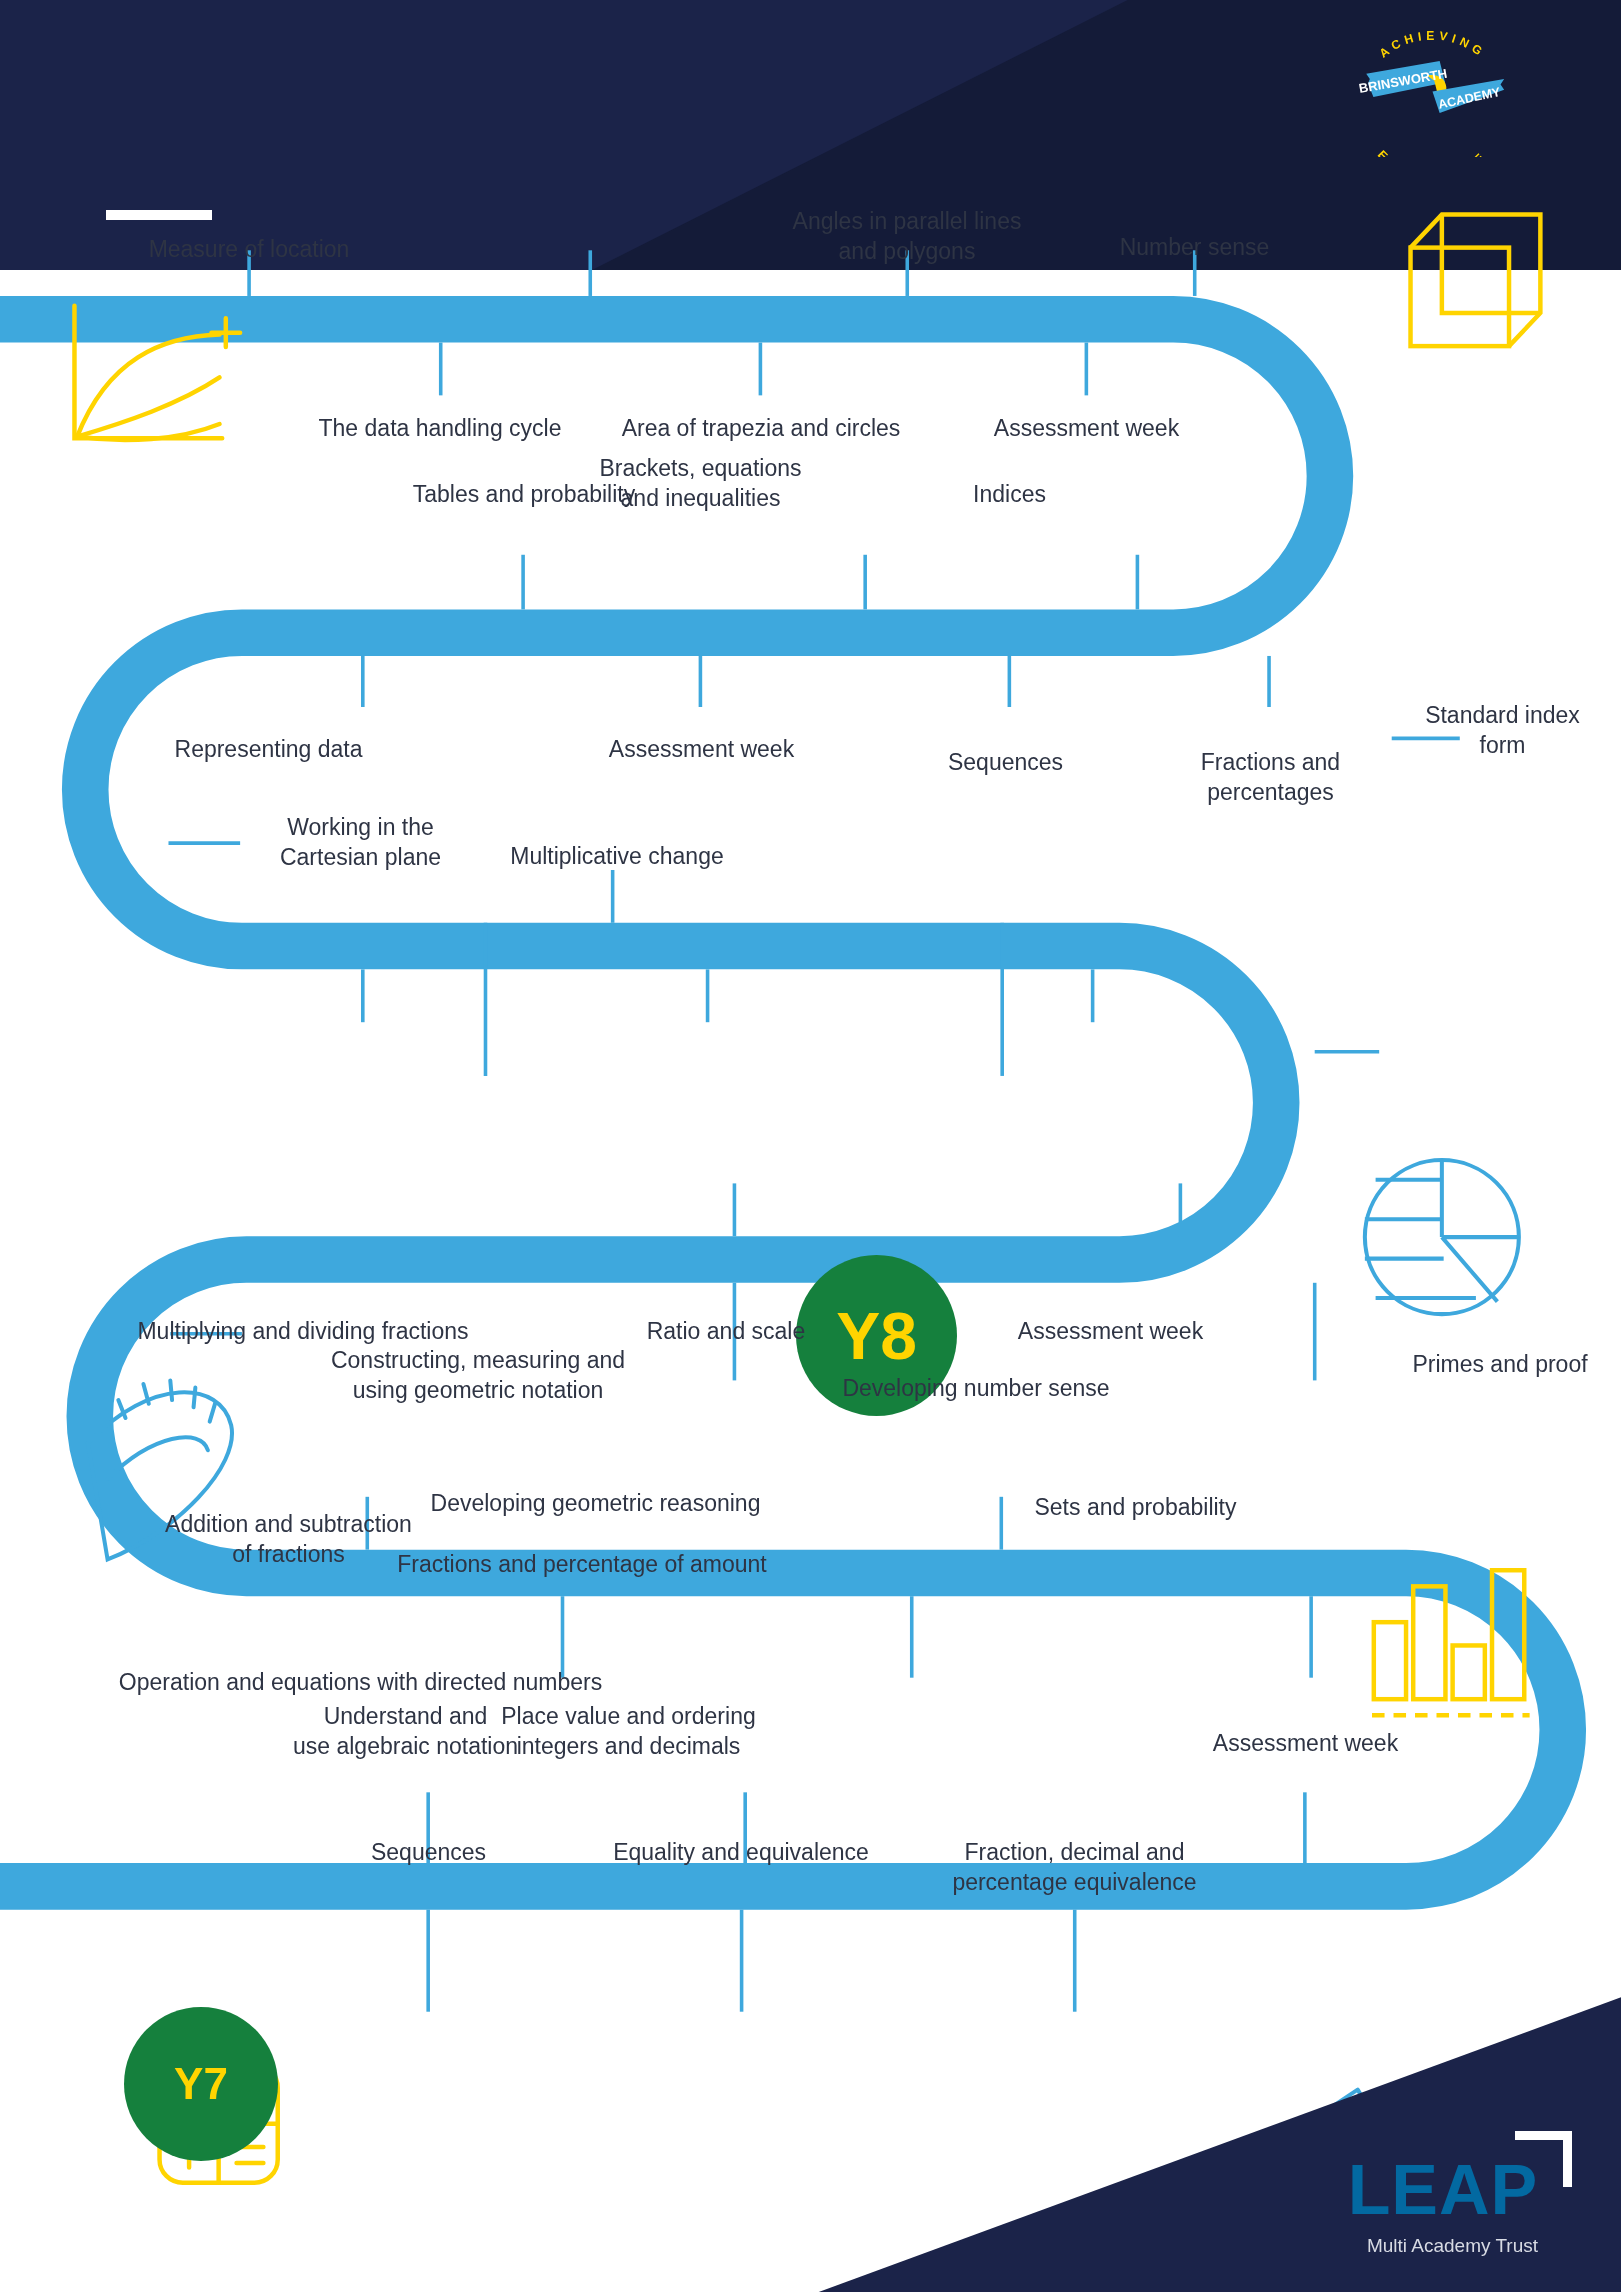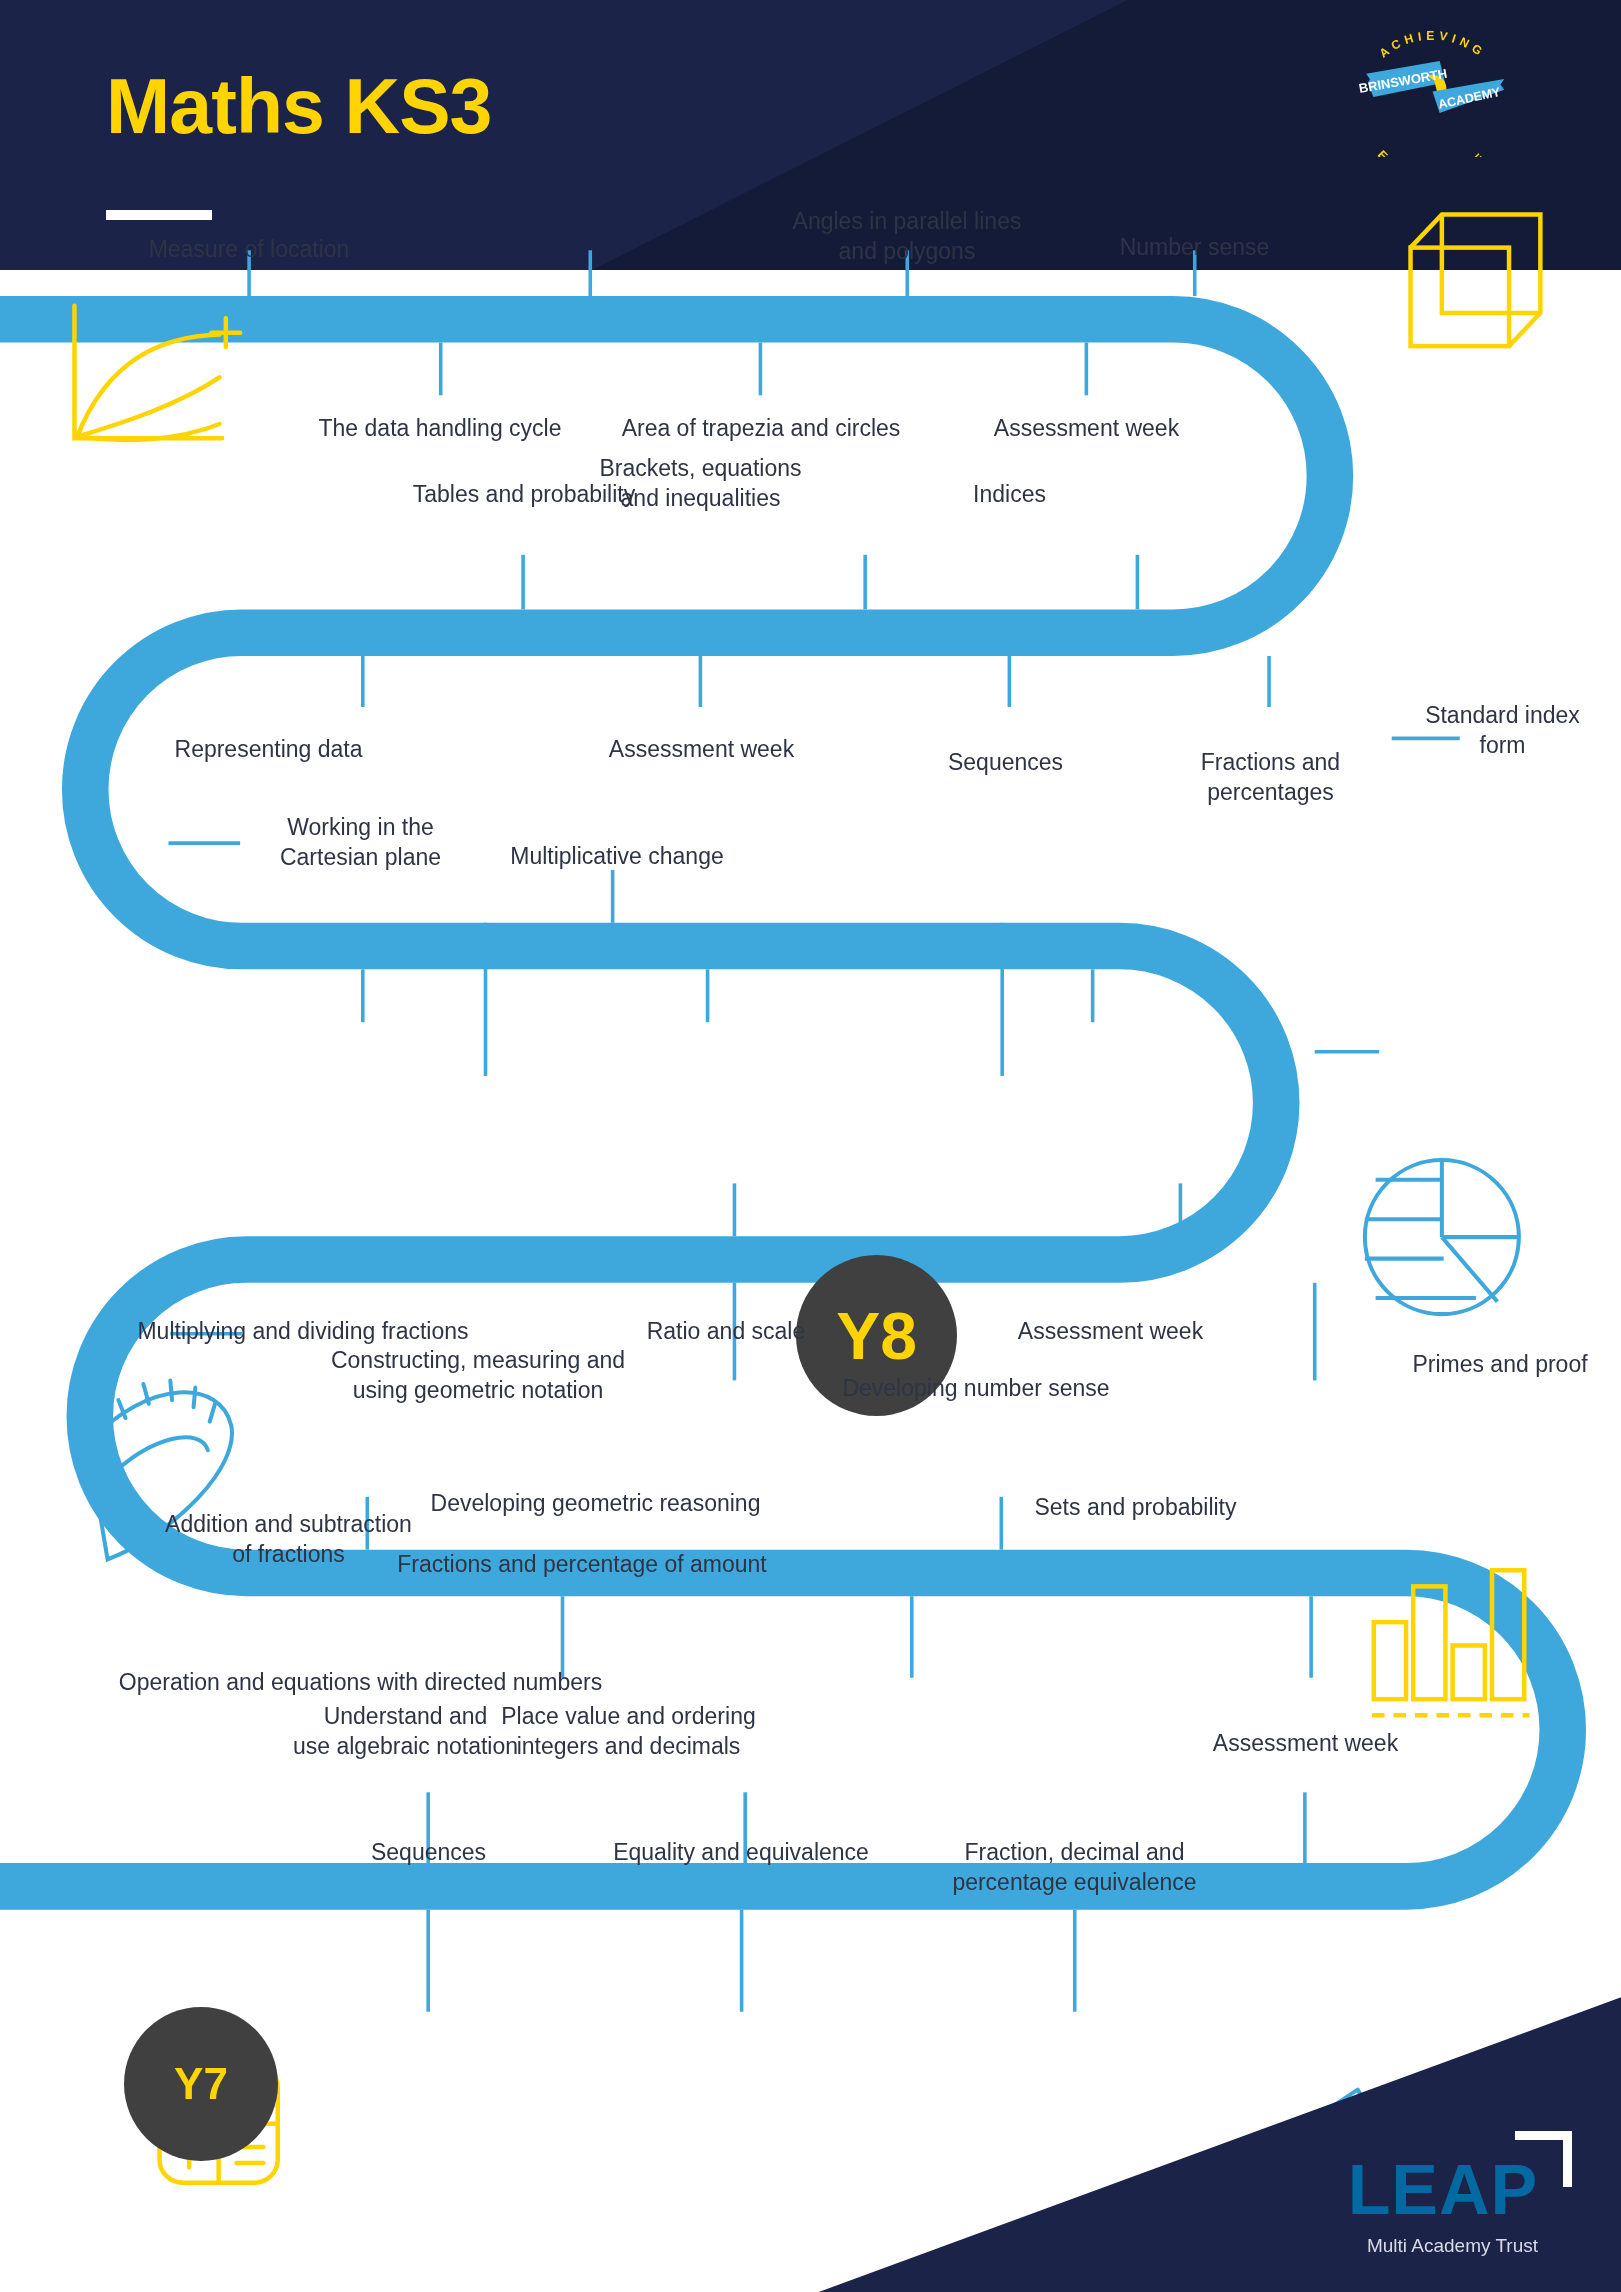--- a/index.html
+++ b/index.html
@@ -60,21 +60,21 @@
   }
   #snake, #icons-layer, #connectors{
     position:absolute; left:0; top:0;
     width:1622px; height:2022px;
     overflow:visible;
   }
 
   
   .year-badge{
     position:absolute;
-    background:#404040;
+    background:#15803d;
     border-radius:50%;
     display:flex;
     align-items:center;
     justify-content:center;
     color:#ffd400;
     font-weight:bold;
     line-height:1;
   }
   #badge-y8{ left:796px; top:985px; width:161px; height:161px; font-size:66px; }
   #badge-y7{ left:124px; top:1737px; width:154px; height:154px; font-size:44px; }
@@ -123,21 +123,20 @@
     border-right:9px solid #ffffff;
   }
 </style>
 </head>
 <body>
 
 <div id="page">
 
   <div id="header">
     <div id="header-wedge"></div>
-    <div id="page-title">Maths KS3</div>
     <div id="title-rule"></div>
 
     <svg id="brinsworth-logo" viewBox="0 0 220 145">
       <defs>
         <path id="arcTop" d="M 28,96 A 82,82 0 0 1 192,96"></path>
         <path id="arcBot" d="M 30,92 A 80,80 0 0 0 190,92"></path>
       </defs>
       <text font-size="13.5" font-weight="bold" letter-spacing="5" fill="#ffd400">
         <textPath href="#arcTop" startOffset="50%" text-anchor="middle">ACHIEVING</textPath>
       </text>

